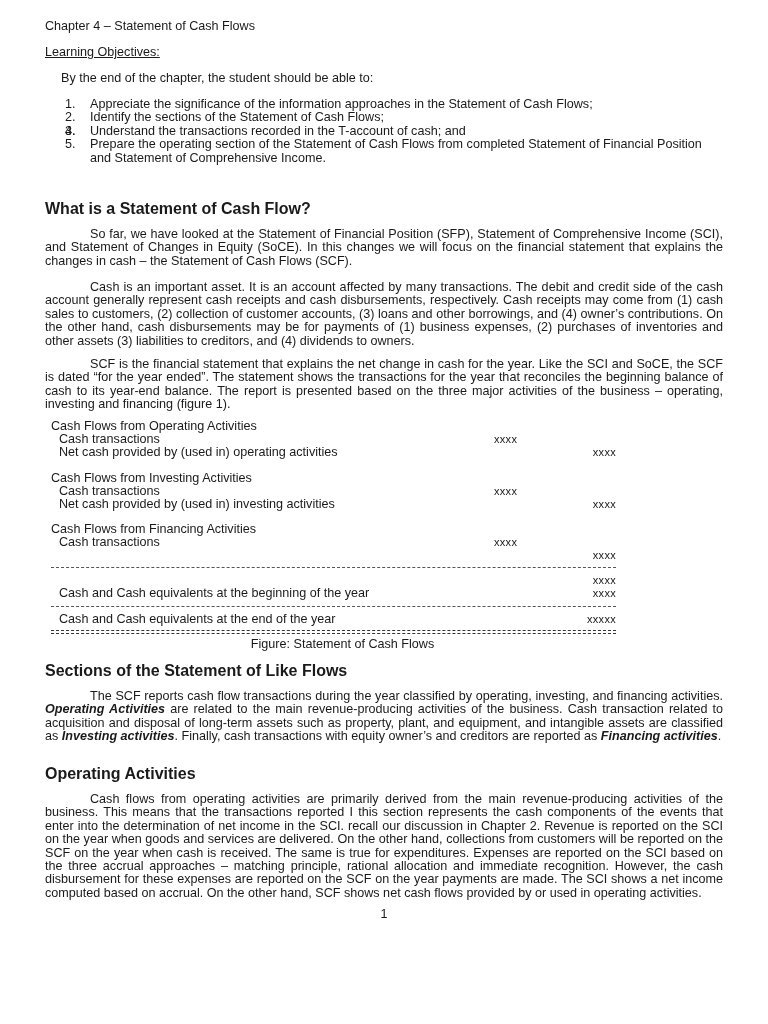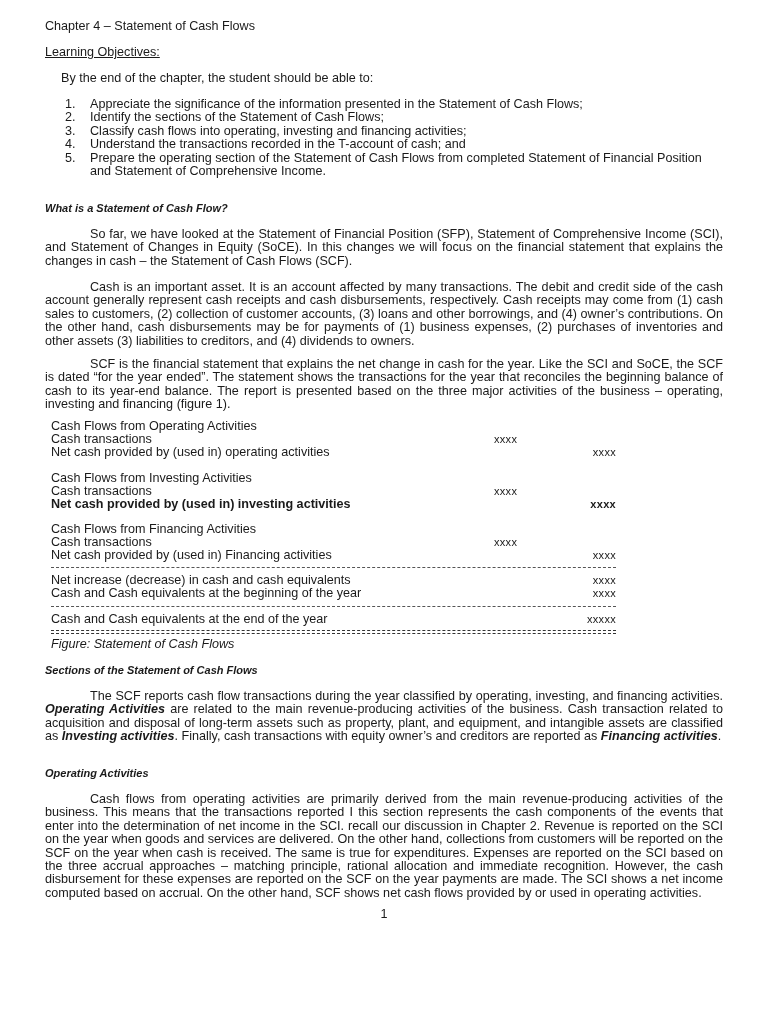--- a/index.html
+++ b/index.html
@@ -9,59 +9,59 @@
       color: #1a1a1a;
       font-size: 12.6px;
       line-height: 13.4px;
       position: relative;
     }
     .page { position: absolute; left: 45px; top: 0; width: 678px; }
     .abs { position: absolute; left: 0; }
     .just { text-align: justify; text-align-last: left; }
     .indent { text-indent: 45px; }
     .bi { font-weight: bold; font-style: italic; }
-    .heading { font-weight: bold; font-size: 11px; font-style: italic; }
+    .heading { font-weight: bold; font-size: 16px; }
 
     ol.objectives { list-style: none; }
     ol.objectives li { position: relative; padding-left: 45px; }
     ol.objectives li .num { position: absolute; left: 20px; top: 0; }
 
     .figure { position: absolute; left: 51px; width: 565px; }
     .fig-row { position: relative; height: 13px; white-space: nowrap; }
     .fig-title { text-align: left; width: 100%; padding-right: 50px; }
-    .fig-label { position: absolute; left: 0; top: 0; }
+    .fig-label { position: absolute; left: 8px; top: 0; }
     .fig-mid { position: absolute; left: 443px; top: 0; font-size: 11px; letter-spacing: 0.3px; }
     .fig-right { position: absolute; right: 0; top: 0; font-size: 11px; letter-spacing: 0.3px; }
     .dash-line {
       position: absolute; left: 0; right: 0; height: 0;
       border-top: 1px dashed #555;
     }
     .double-line {
       position: absolute; left: 0; right: 0; height: 4px;
       border-top: 1px dashed #333; border-bottom: 1px dashed #333;
     }
-    .caption { position: absolute; left: 0; width: 100%; text-align: left; font-style: italic; }
+    .caption { position: absolute; left: 9px; width: 100%; text-align: center; }
 
     .page-number { position: absolute; left: 0; width: 678px; text-align: center; }
   </style>
 </head>
 <body>
 
 <div class="page">
 
   <div class="abs" style="top:20px;">Chapter 4 – Statement of Cash Flows</div>
 
   <div class="abs" style="top:46px;text-decoration:underline;">Learning Objectives:</div>
 
   <div class="abs" style="top:72px;margin-left:16px;">By the end of the chapter, the student should be able to:</div>
 
   <ol class="objectives abs" style="top:98px; width:678px;">
-    <li><span class="num">1.</span><span>Appreciate the significance of the information presented in the Statement of Cash Flows;</span></li>
+    <li><span class="num">1.</span><span>Appreciate the significance of the information approaches in the Statement of Cash Flows;</span></li>
     <li><span class="num">2.</span><span>Identify the sections of the Statement of Cash Flows;</span></li>
-    <li><span class="num">3.</span><span>Classify cash flows into operating, investing and financing activities;</span></li>
+    <li><span class="num">3.</span></li>
     <li><span class="num">4.</span><span>Understand the transactions recorded in the T-account of cash; and</span></li>
     <li><span class="num">5.</span><span>Prepare the operating section of the Statement of Cash Flows from completed Statement of Financial Position and Statement of Comprehensive Income.</span></li>
   </ol>
 
   <div class="abs heading" style="top:202px;">What is a Statement of Cash Flow?</div>
 
   <p class="abs just indent" style="top:228px; width:678px;">So far, we have looked at the Statement of Financial Position (SFP), Statement of Comprehensive Income (SCI), and Statement of Changes in Equity (SoCE).  In this changes we will focus on the financial statement that explains the changes in cash – the Statement of Cash Flows (SCF).</p>
 
   <p class="abs just indent" style="top:281px; width:678px;">Cash is an important asset.  It is an account affected by many transactions.  The debit and credit side of the cash account generally represent cash receipts and cash disbursements, respectively.  Cash receipts may come from (1) cash sales to customers, (2) collection of customer accounts, (3) loans and other borrowings, and (4) owner’s contributions.  On the other hand, cash disbursements may be for payments of (1) business expenses, (2) purchases of inventories and other assets (3) liabilities to creditors, and (4) dividends to owners.</p>
 
@@ -83,41 +83,39 @@
     <span class="fig-right">xxxx</span>
   </div>
 
   <div class="fig-row" style="position:absolute; top:52px; width:100%;">
     <div class="fig-title">Cash Flows from Investing Activities</div>
   </div>
   <div class="fig-row" style="position:absolute; top:65px; width:100%;">
     <span class="fig-label">Cash transactions</span>
     <span class="fig-mid">xxxx</span>
   </div>
-  <div class="fig-row" style="position:absolute; top:78px; width:100%;font-weight:bold;">
+  <div class="fig-row" style="position:absolute; top:78px; width:100%;">
     <span class="fig-label">Net cash provided by (used in) investing activities</span>
     <span class="fig-right">xxxx</span>
   </div>
 
   <div class="fig-row" style="position:absolute; top:103px; width:100%;">
     <div class="fig-title">Cash Flows from Financing Activities</div>
   </div>
   <div class="fig-row" style="position:absolute; top:116px; width:100%;">
     <span class="fig-label">Cash transactions</span>
     <span class="fig-mid">xxxx</span>
   </div>
   <div class="fig-row" style="position:absolute; top:129px; width:100%;">
-    <span class="fig-label">Net cash provided by (used in) Financing activities</span>
     <span class="fig-right">xxxx</span>
   </div>
 
   <div class="dash-line" style="top:147px;"></div>
 
   <div class="fig-row" style="position:absolute; top:154px; width:100%;">
-    <span class="fig-label">Net increase (decrease) in cash and cash equivalents</span>
     <span class="fig-right">xxxx</span>
   </div>
   <div class="fig-row" style="position:absolute; top:167px; width:100%;">
     <span class="fig-label">Cash and Cash equivalents at the beginning of the year</span>
     <span class="fig-right">xxxx</span>
   </div>
 
   <div class="dash-line" style="top:186px;"></div>
 
   <div class="fig-row" style="position:absolute; top:193px; width:100%;text-align:center;">
@@ -125,21 +123,21 @@
     <span class="fig-right">xxxxx</span>
   </div>
 
   <div class="double-line" style="top:210px;"></div>
 
   <div class="caption" style="top:218px;">Figure: Statement of Cash Flows</div>
 </div>
 
 <div class="page">
 
-  <div class="abs heading" style="top:664px;">Sections of the Statement of Cash Flows</div>
+  <div class="abs heading" style="top:664px;">Sections of the Statement of Like Flows</div>
 
   <p class="abs just indent" style="top:690px; width:678px;"><span>The SCF reports cash flow transactions during the year classified by operating, investing, and financing activities.  </span><span class="bi">Operating Activities</span><span> are related to the main revenue-producing activities of the business.  Cash transaction related to acquisition and disposal of long-term assets such as property, plant, and equipment, and intangible assets are classified as </span><span class="bi">Investing activities</span><span>.  Finally, cash transactions with equity owner’s and creditors are reported as </span><span class="bi">Financing activities</span><span>.</span></p>
 
   <div class="abs heading" style="top:767px;">Operating Activities</div>
 
   <p class="abs just indent" style="top:793px; width:678px;">Cash flows from operating activities are primarily derived from the main revenue-producing activities of the business.  This means that the transactions reported I this section represents the cash components of the events that enter into the determination of net income in the SCI.  recall our discussion in Chapter 2.  Revenue is reported on the SCI on the year when goods and services are delivered.  On the other hand, collections from customers will be reported on the SCF on the year when cash is received.  The same is true for expenditures. Expenses are reported on the SCI based on the three accrual approaches – matching principle, rational allocation and immediate recognition.  However, the cash disbursement for these expenses are reported on the SCF on the year payments are made.  The SCI shows a net income computed based on accrual.  On the other hand, SCF shows net cash flows provided by or used in operating activities.</p>
 
   <div class="page-number" style="top:908px;">1</div>
 
 </div>

